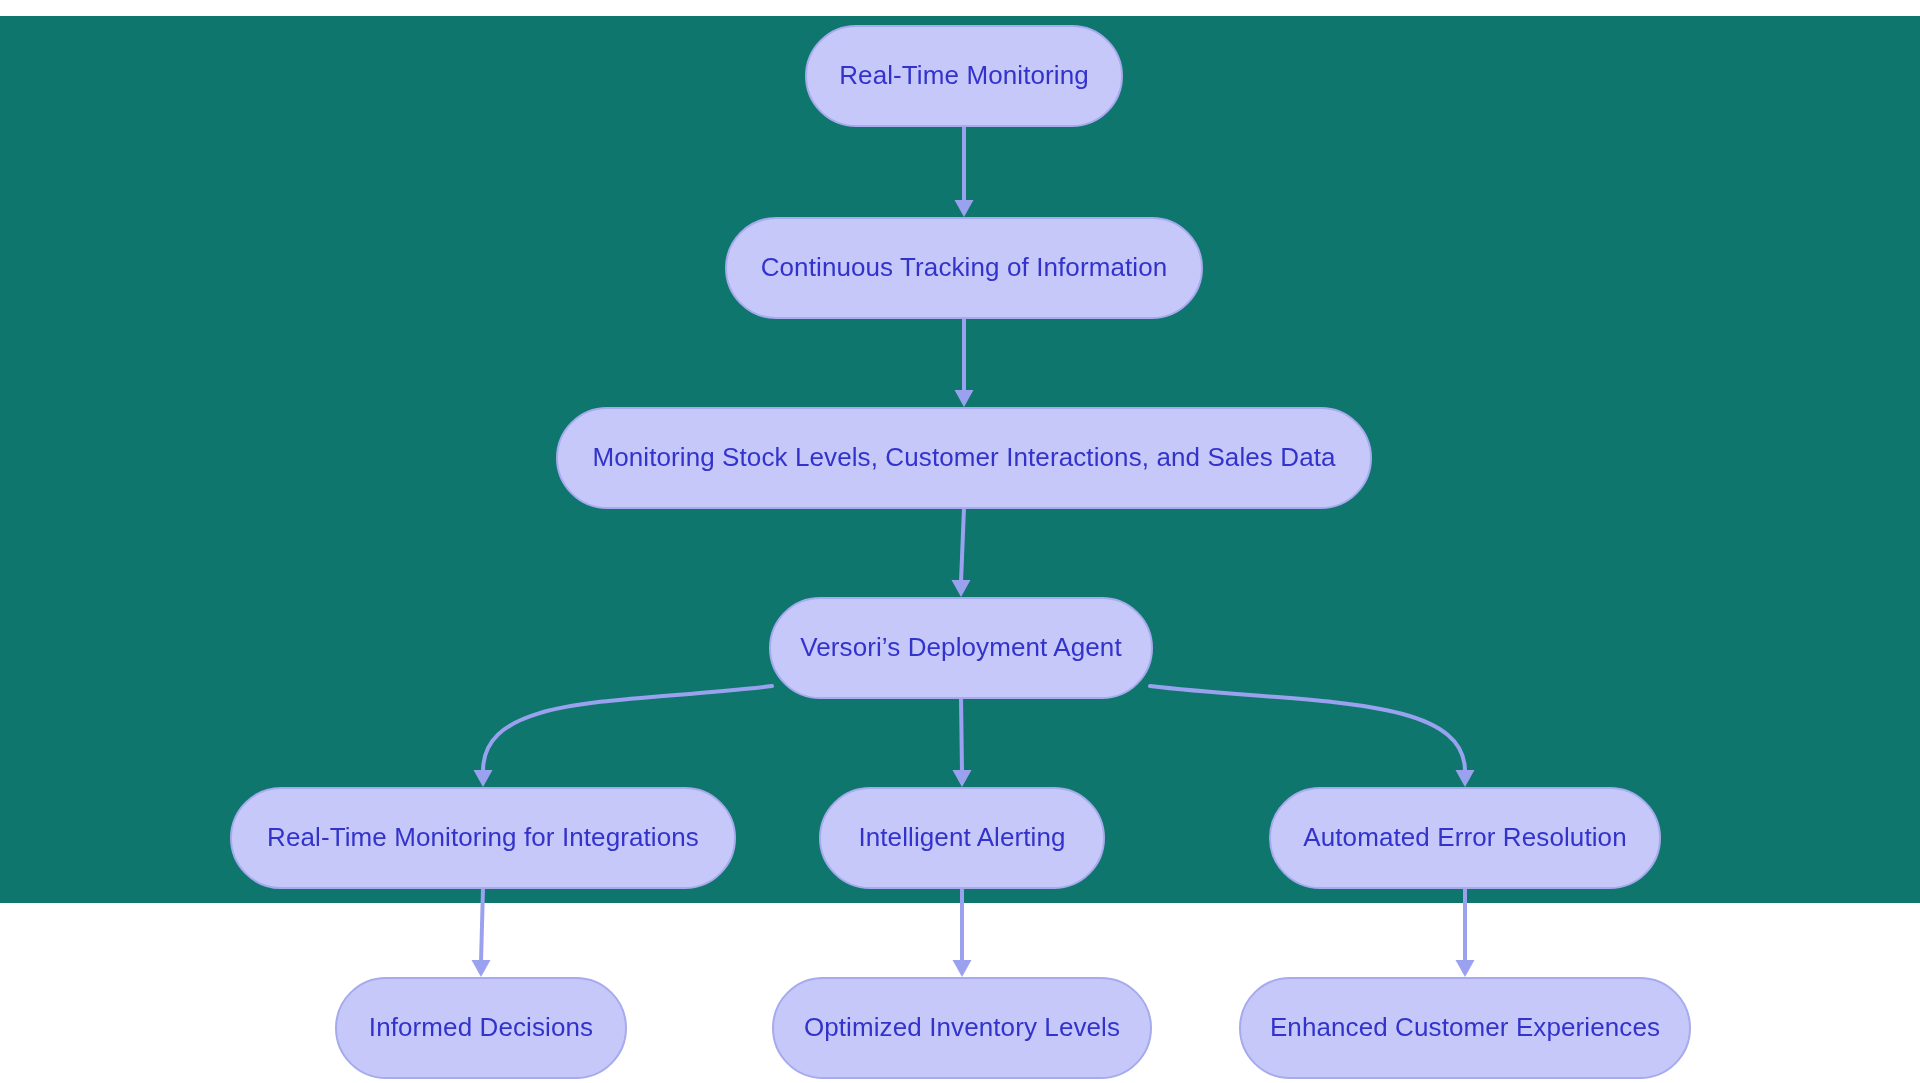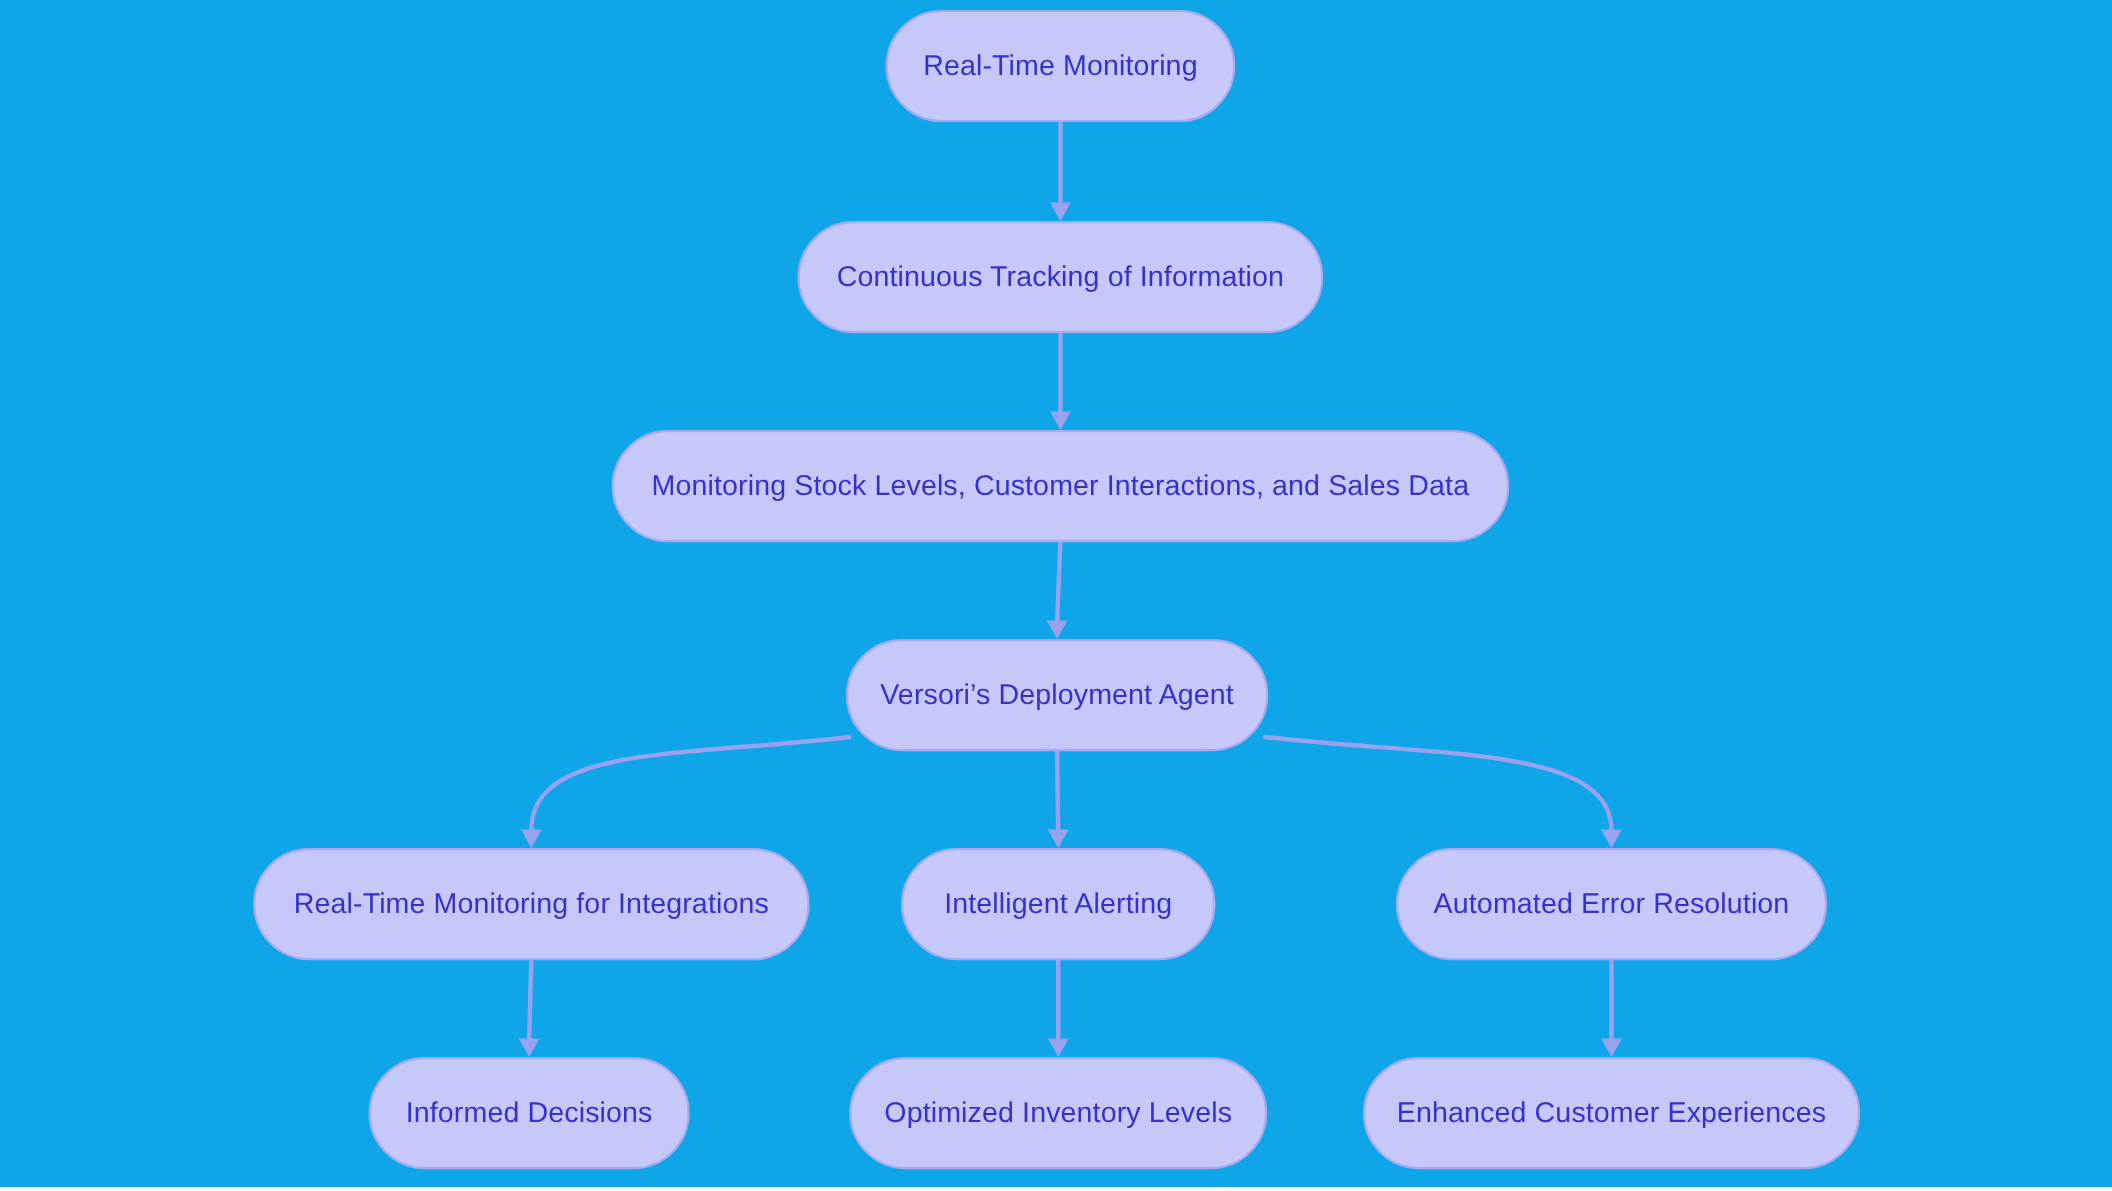--- a/index.html
+++ b/index.html
@@ -9,22 +9,23 @@
   }
   body {
     width: 1920px;
     height: 1083px;
     overflow: hidden;
     font-family: "Liberation Sans", "DejaVu Sans", sans-serif;
   }
   #flowchart-canvas {
     position: relative;
     width: 1920px;
-    height: 1079px;
-    background: #0ea5e9;
+    height: 887px;
+    background: #0f766e;
+    margin-top: 16px;
   }
   svg.flow-svg {
     position: absolute;
     top: 0;
     left: 0;
     width: 1920px;
     height: 1083px;
     display: block;
   }
   .node-rect {

